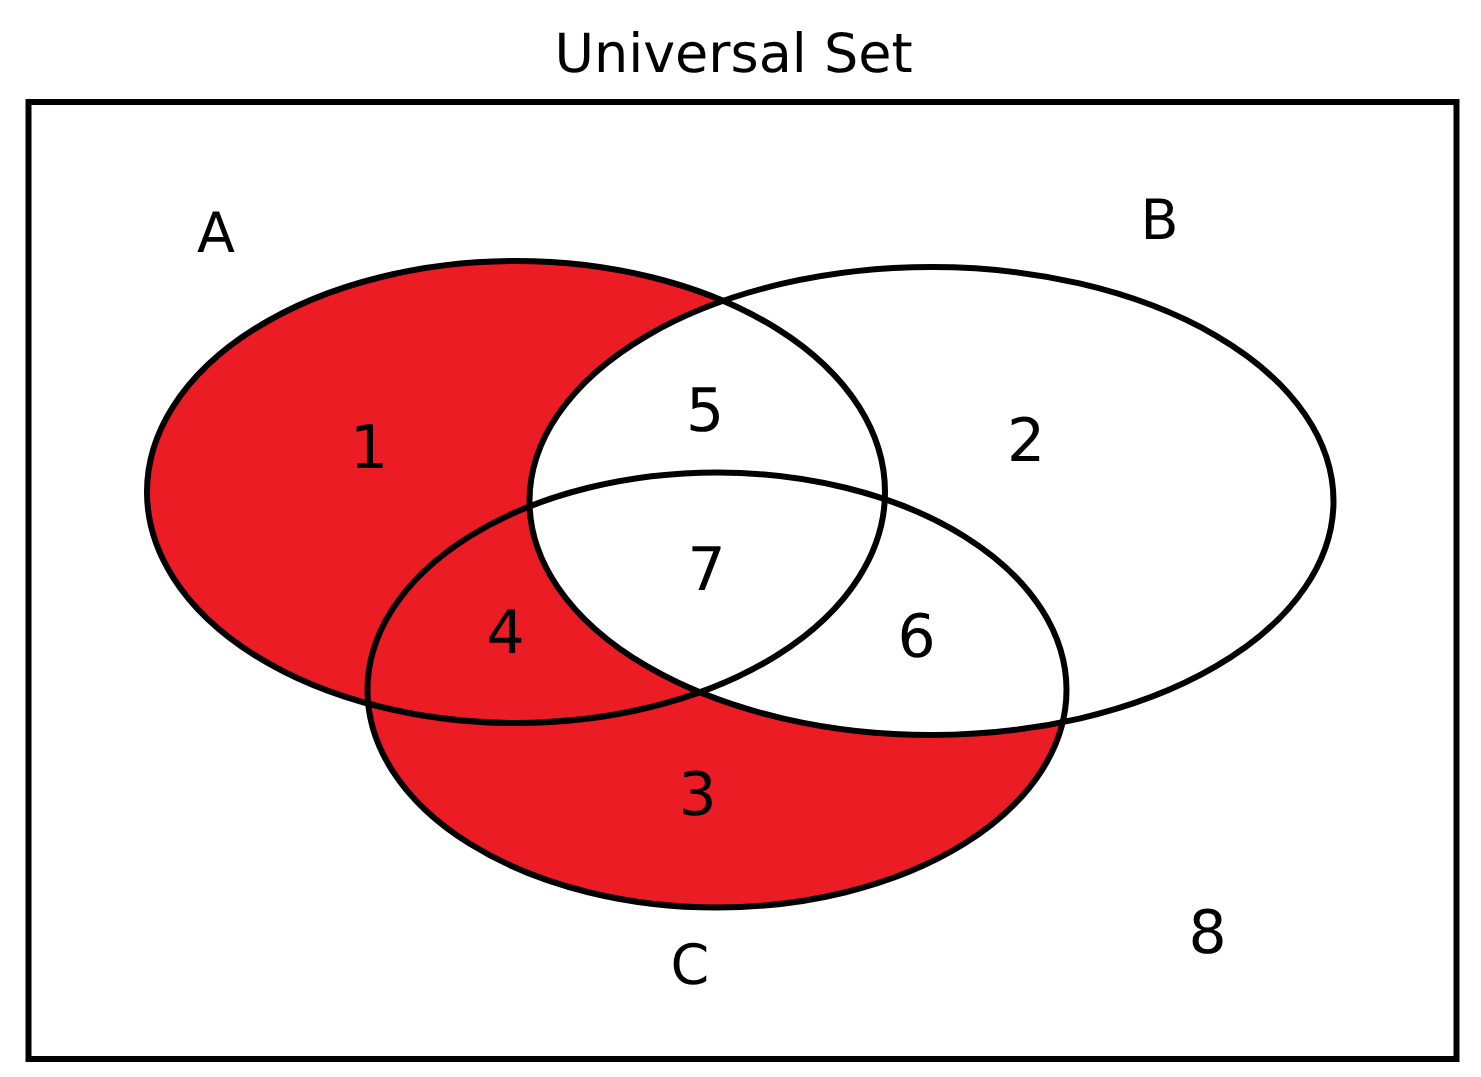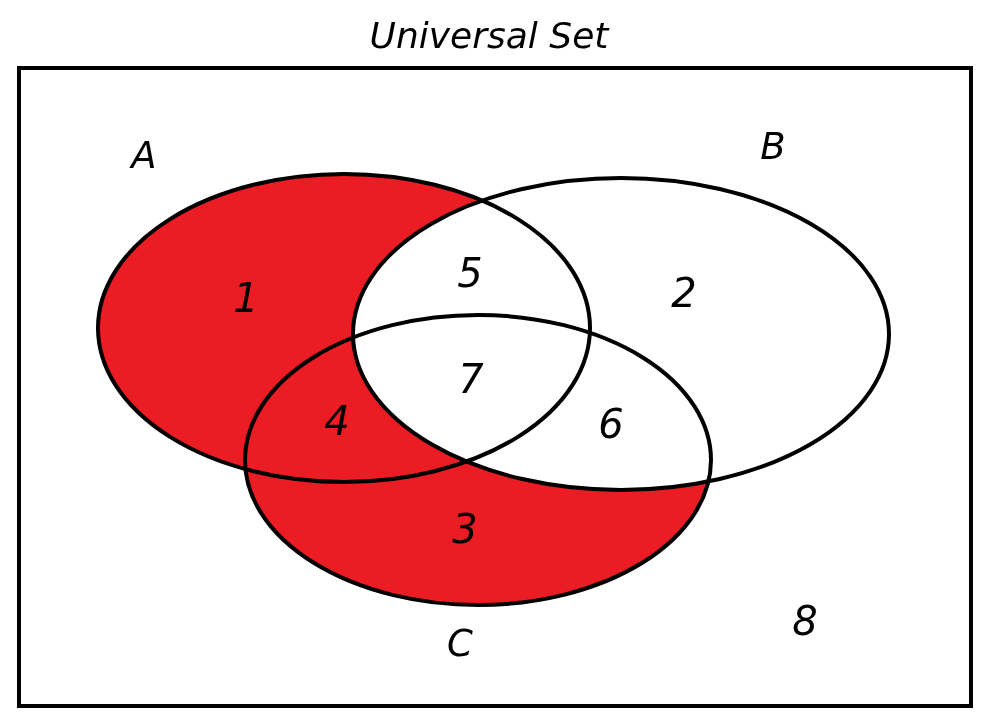--- a/index.html
+++ b/index.html
@@ -7,21 +7,20 @@
     padding: 0;
     background: #ffffff;
   }
   .stage {
     position: relative;
     width: 987px;
     height: 718px;
     background: #ffffff;
     font-family: "DejaVu Sans", "Liberation Sans", sans-serif;
     overflow: hidden;
-    font-style: italic;
   }
   svg { display: block; }
   .diagram-title {
     font-family: "DejaVu Sans", "Liberation Sans", sans-serif;
     font-size: 36px;
     fill: #000000;
   }
   .set-label {
     font-family: "DejaVu Sans", "Liberation Sans", sans-serif;
     font-size: 37px;

